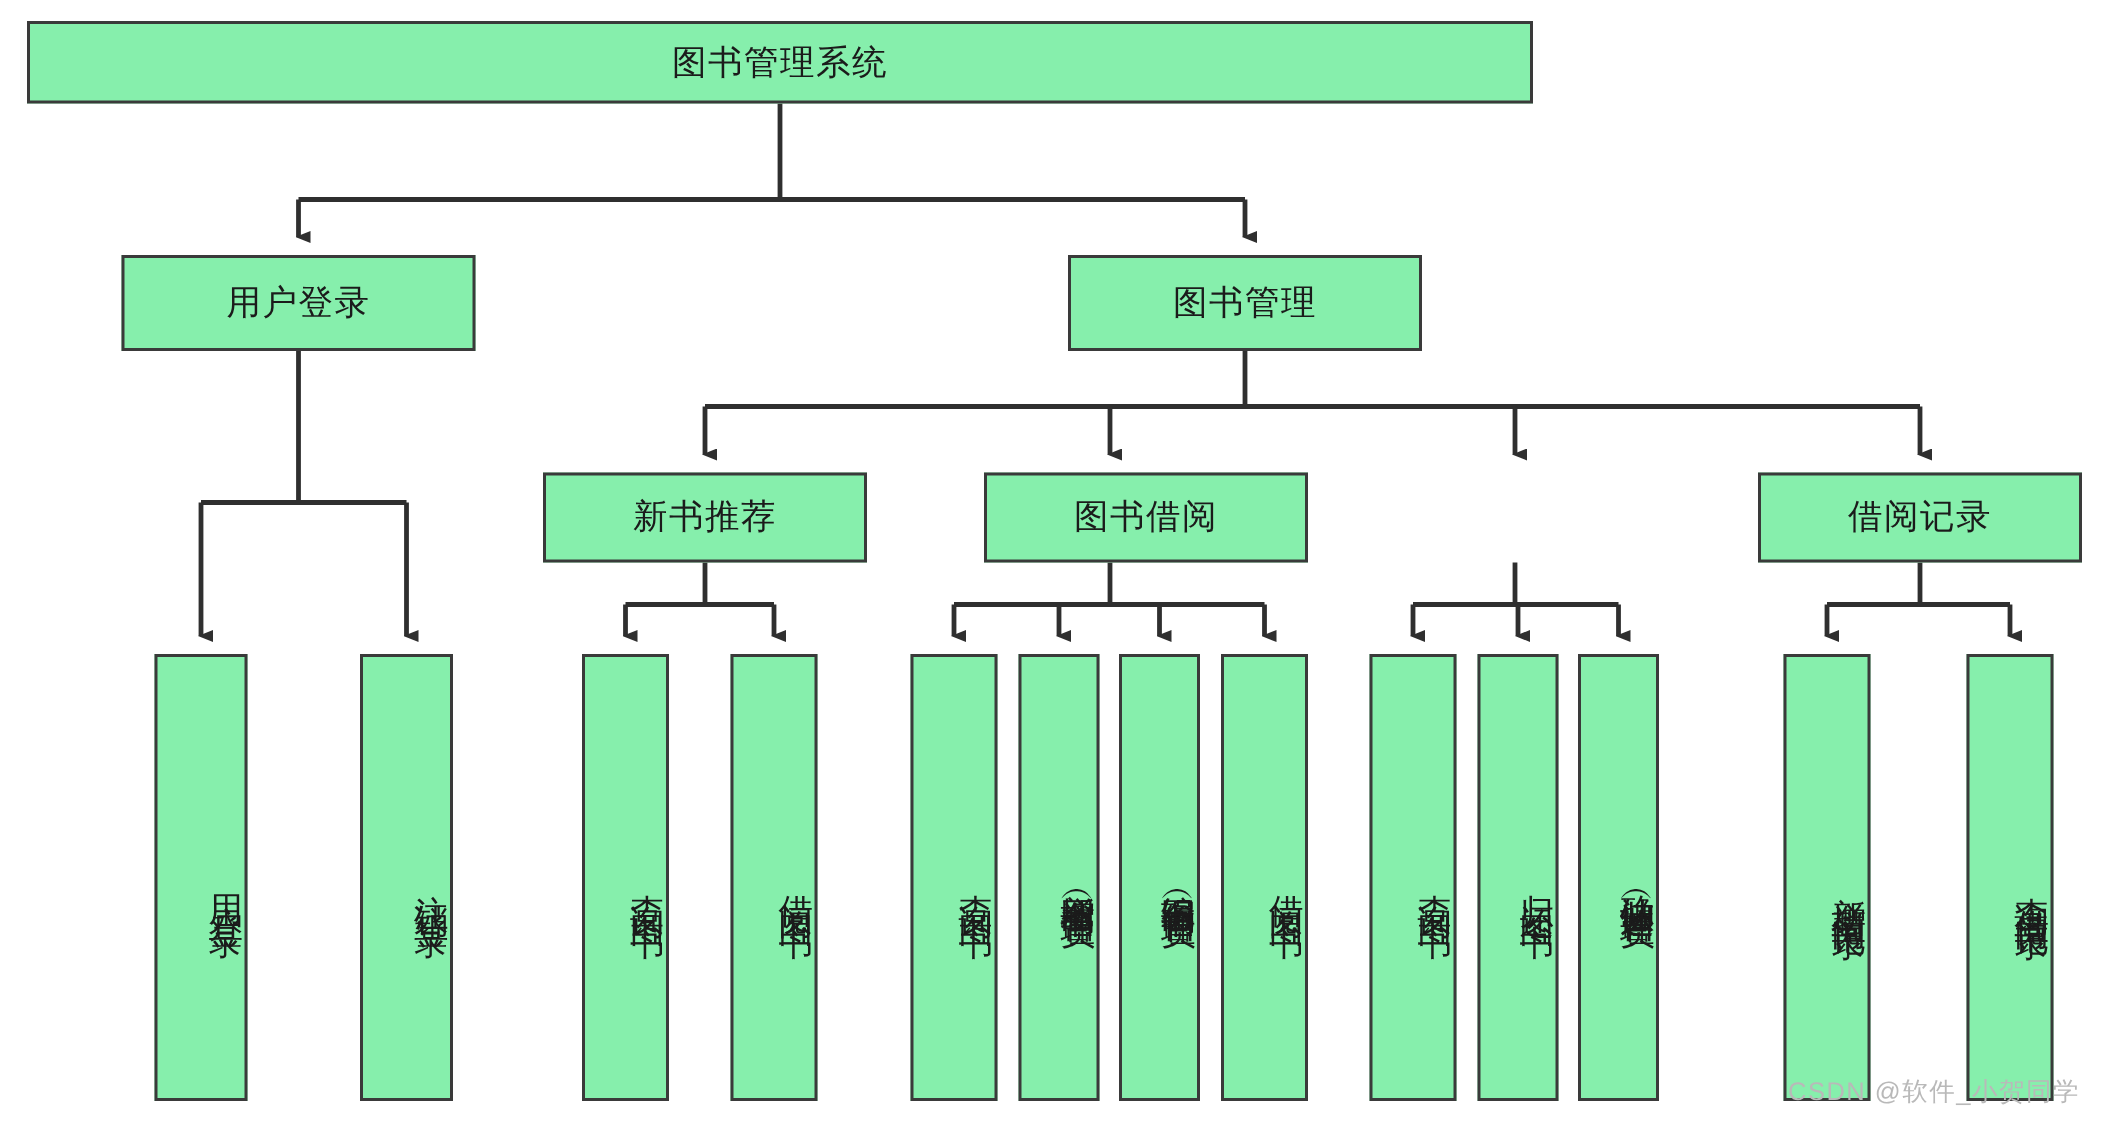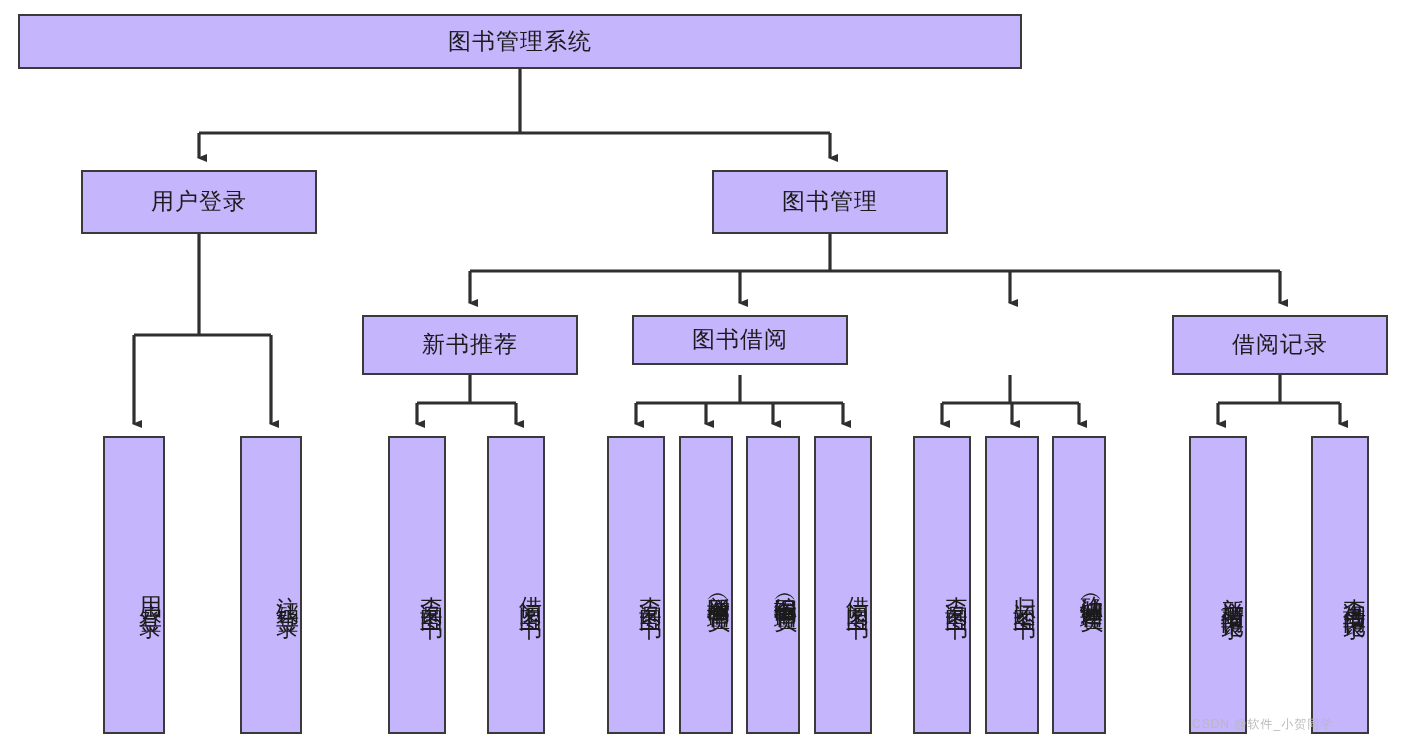--- a/index.html
+++ b/index.html
@@ -21,21 +21,21 @@
     position: absolute;
     left: 0;
     top: 0;
     width: 1405px;
     height: 747px;
     pointer-events: none;
   }
   .node {
     position: absolute;
     box-sizing: border-box;
-    background: #c4b5fd;
+    background: #86efac;
     border: 2px solid #3a3a3a;
     display: flex;
     align-items: center;
     justify-content: center;
     color: #1b1b1b;
   }
   .node.horiz {
     font-size: 23px;
     letter-spacing: 1px;
     line-height: 1.2;
@@ -53,21 +53,21 @@
     padding-top: 14px;
     line-height: 1.1;
   }
   .node.vert .vtext {
     writing-mode: vertical-rl;
     text-orientation: upright;
     display: block;
   }
   .watermark {
     position: absolute;
-    font-size: 12px;
+    font-size: 17px;
     color: #b9b9b9;
     letter-spacing: 1px;
     white-space: nowrap;
   }
 </style>
 </head>
 <body>
 
 <div id="canvas">
 
@@ -128,21 +128,21 @@
   <div class="node horiz" style="left:81px; top:170px; width:236px; height:64px;">
     <span>用户登录</span>
   </div>
   <div class="node horiz" style="left:712px; top:170px; width:236px; height:64px;text-align:right;">
     <span>图书管理</span>
   </div>
 
   <div class="node horiz" style="left:362px; top:315px; width:216px; height:60px;">
     <span>新书推荐</span>
   </div>
-  <div class="node horiz" style="left:632px; top:315px; width:216px; height:50px;">
+  <div class="node horiz" style="left:656px; top:315px; width:216px; height:60px;">
     <span>图书借阅</span>
   </div>
   <div class="node horiz" style="left:1172px; top:315px; width:216px; height:60px;">
     <span>借阅记录</span>
   </div>
 
   <div class="node vert" style="left:103px; top:436px; width:62px; height:298px;">
     <span class="vtext">用户登录</span>
   </div>
   <div class="node vert" style="left:240px; top:436px; width:62px; height:298px;">

